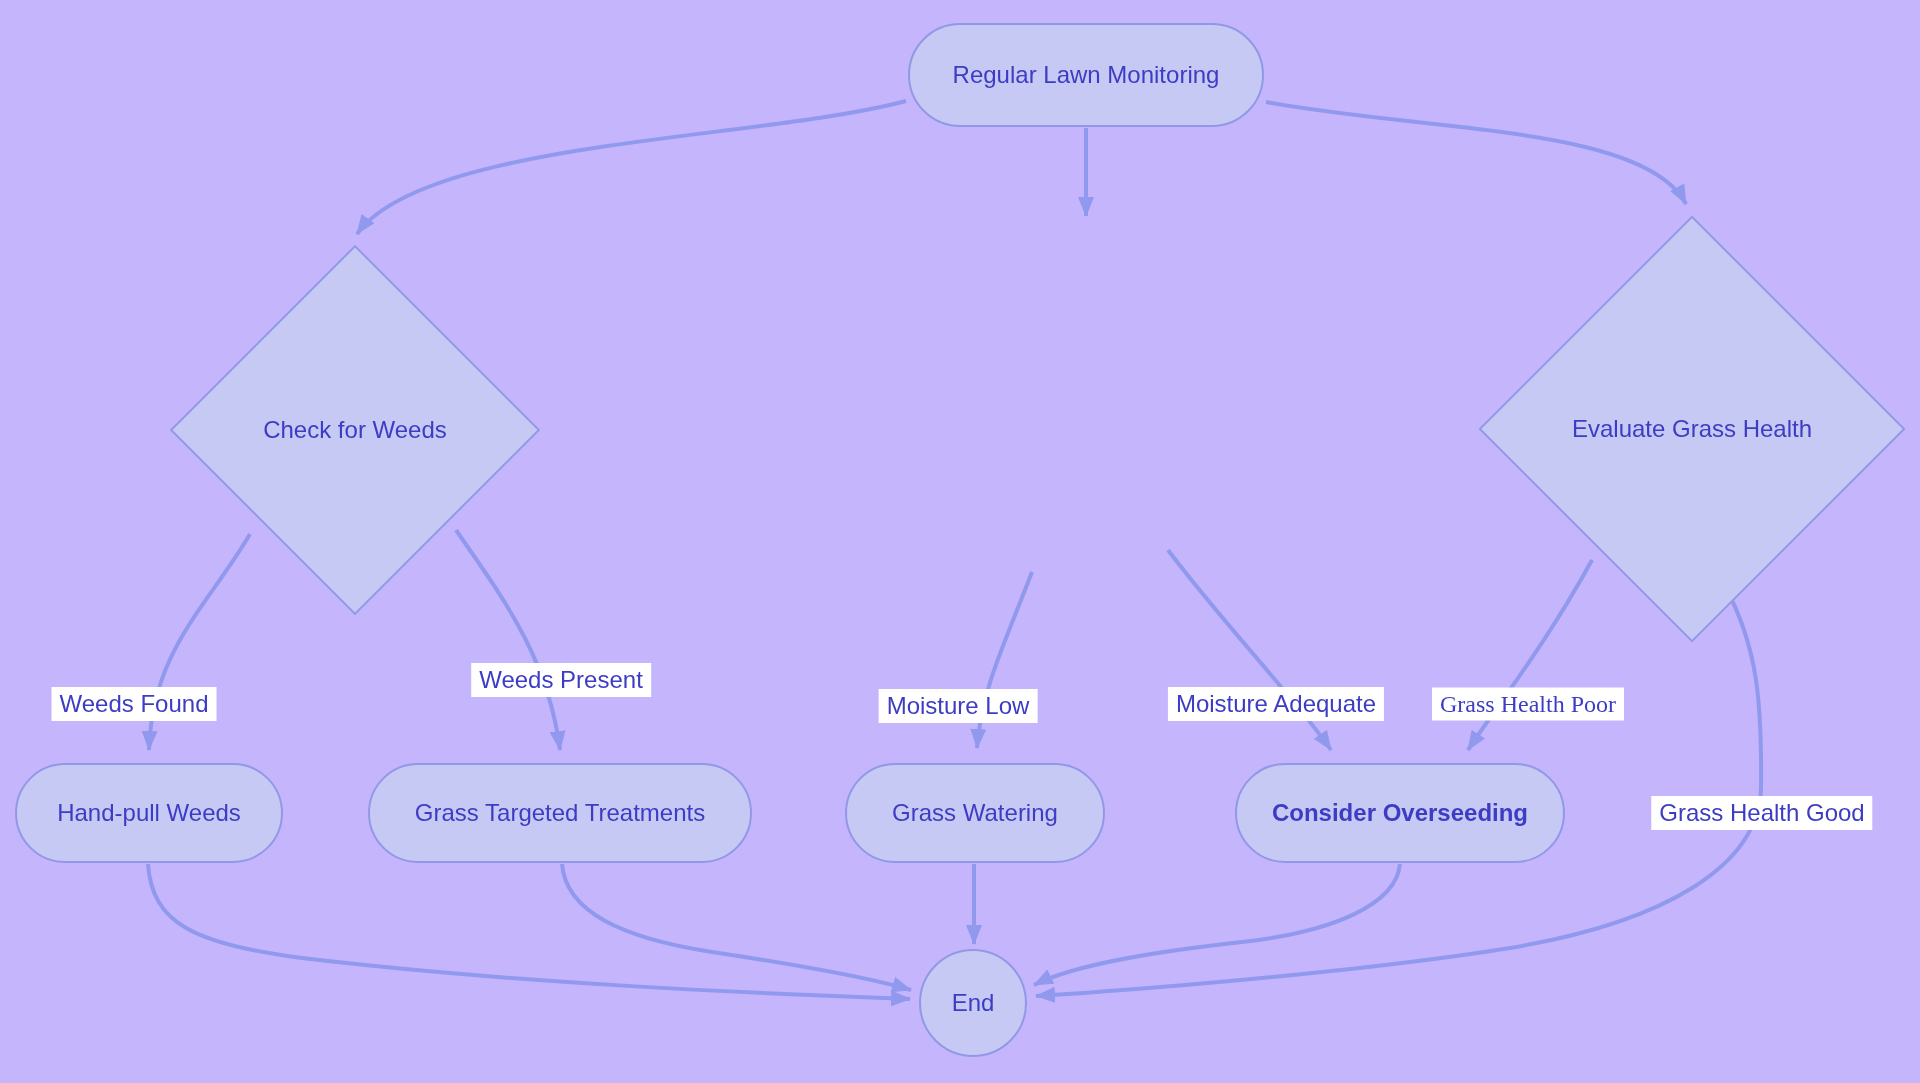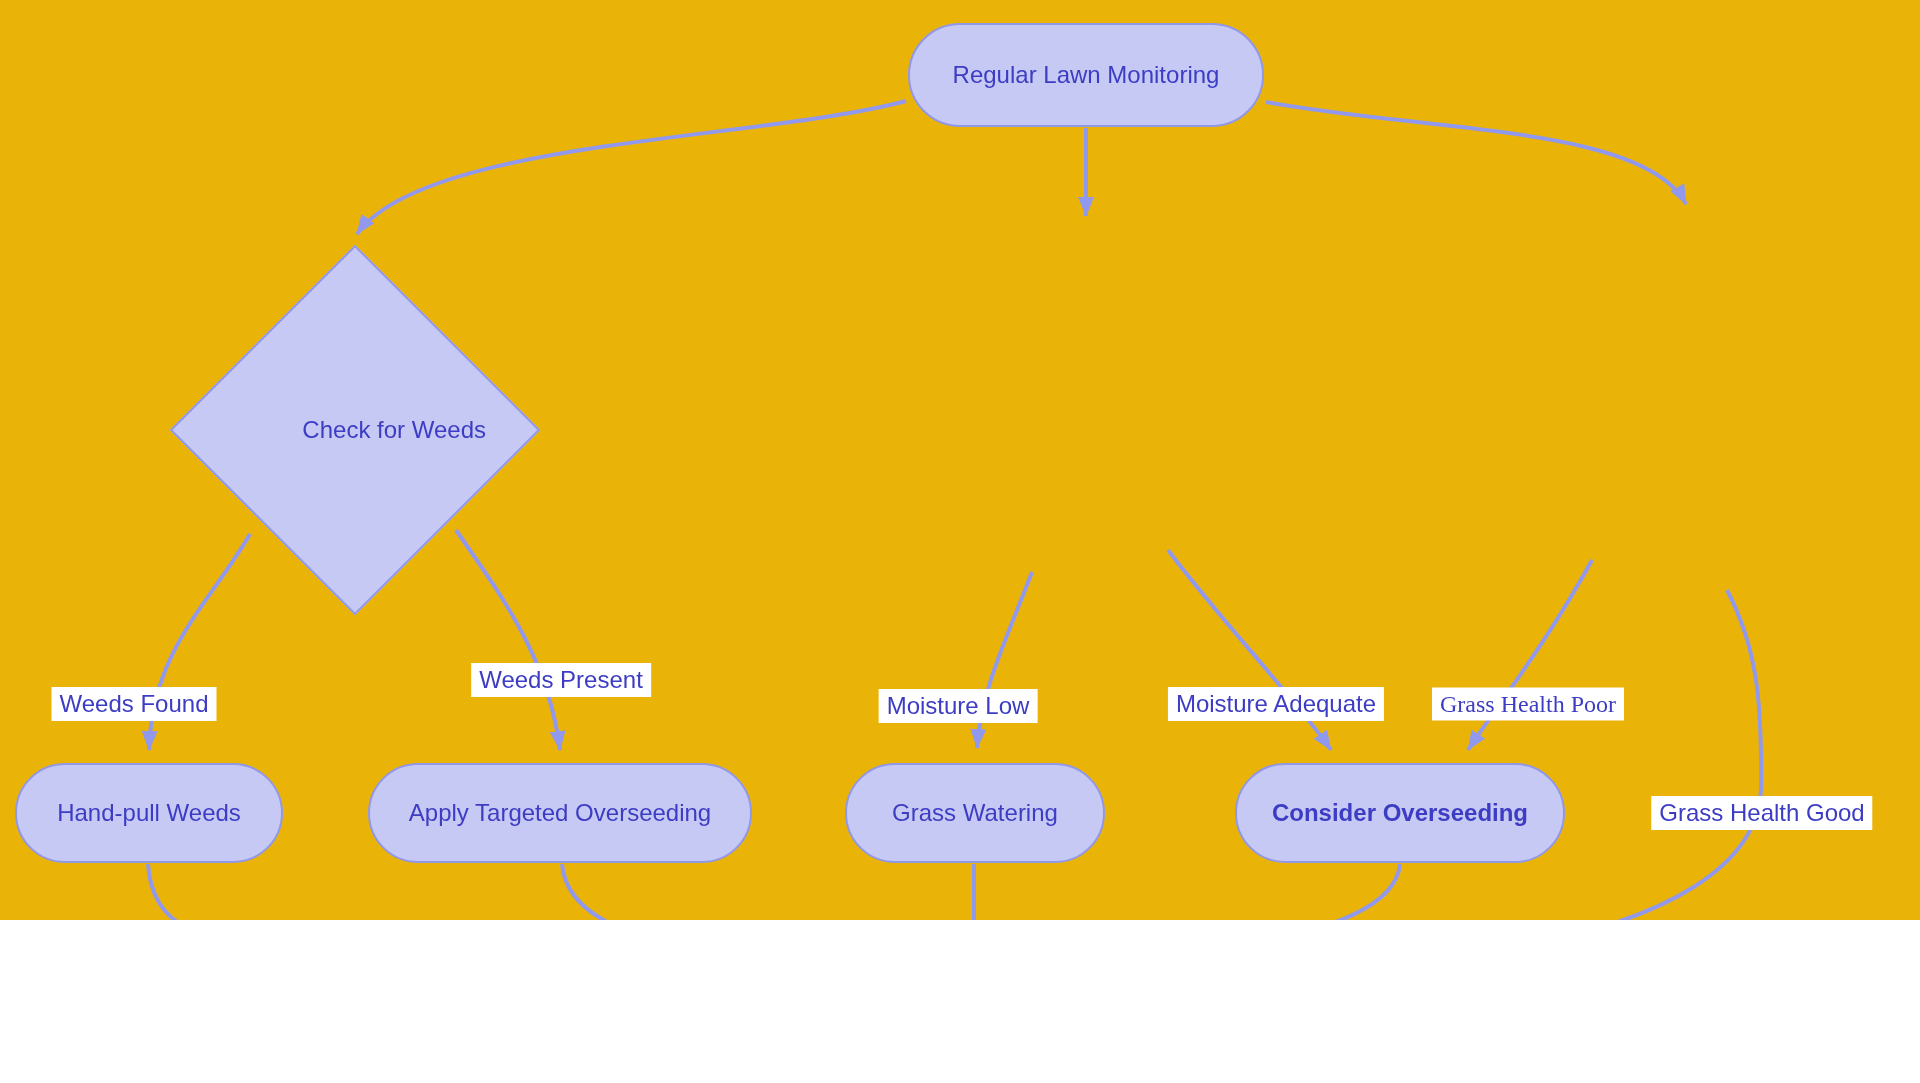--- a/index.html
+++ b/index.html
@@ -5,40 +5,40 @@
   html,body{margin:0;padding:0;background:#ffffff;}
   :root{
     --node_fill:#c6c9f3;
     --node_border:#9298e8;
     --edge_line:#9199ee;
     --text:#3d3cc4;
     --label_bg:#ffffff;
   }
   .canvas{
     position:relative;
-    width:1920px;height:920px;
-    background:#eab308;
+    width:1920px;height:1083px;
+    background:#c4b5fd;
     font-family:"Liberation Sans", sans-serif;
     overflow:hidden;
   }
   .edge-layer{position:absolute;left:0;top:0;z-index:1;}
   .edge{fill:none;stroke:var(--edge_line);stroke-width:4;}
   .arrowhead{fill:var(--edge_line);}
   .node{
     position:absolute;z-index:2;
     display:flex;align-items:center;justify-content:center;
     color:var(--text);font-size:24px;line-height:1.2;text-align:center;
     box-sizing:border-box;
   }
   .stadium{
     background:var(--node_fill);
     border:2px solid var(--node_border);
     border-radius:52px;
   }
-  .diamond-wrap{background:transparent;justify-content:flex-end;}
+  .diamond-wrap{background:transparent;}
   .diamond-shape{
     position:absolute;inset:0;
     transform:rotate(45deg);
     background:var(--node_fill);
     border:2px solid var(--node_border);
     box-sizing:border-box;
   }
   .diamond-label{position:relative;z-index:1;}
   .end-circle{
     background:var(--node_fill);
@@ -84,27 +84,31 @@
   <div class="node stadium" style="left:908px;top:23px;width:356px;height:104px;">
     <span>Regular Lawn Monitoring</span>
   </div>
 
   <div class="node diamond-wrap" style="left:224px;top:299px;width:262px;height:262px;">
     <div class="diamond-shape"></div>
     <span class="diamond-label">Check for Weeds</span>
   </div>
 
 
+  <div class="node diamond-wrap" style="left:1541px;top:278px;width:302px;height:302px;">
+    <div class="diamond-shape"></div>
+    <span class="diamond-label">Evaluate Grass Health</span>
+  </div>
 
   <div class="node stadium" style="left:15px;top:763px;width:268px;height:100px;">
     <span>Hand-pull Weeds</span>
   </div>
 
   <div class="node stadium" style="left:368px;top:763px;width:384px;height:100px;">
-    <span>Apply Targeted Overseeding</span>
+    <span>Grass Targeted Treatments</span>
   </div>
 
   <div class="node stadium" style="left:845px;top:763px;width:260px;height:100px;">
     <span>Grass Watering</span>
   </div>
 
   <div class="node stadium" style="left:1235px;top:763px;width:330px;height:100px;font-weight:bold;">
     <span>Consider Overseeding</span>
   </div>
 

